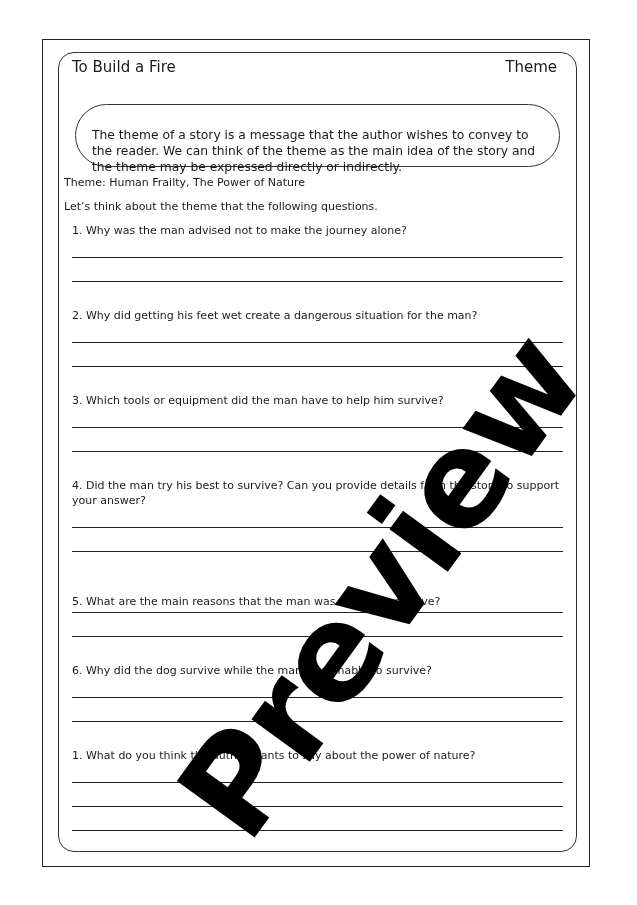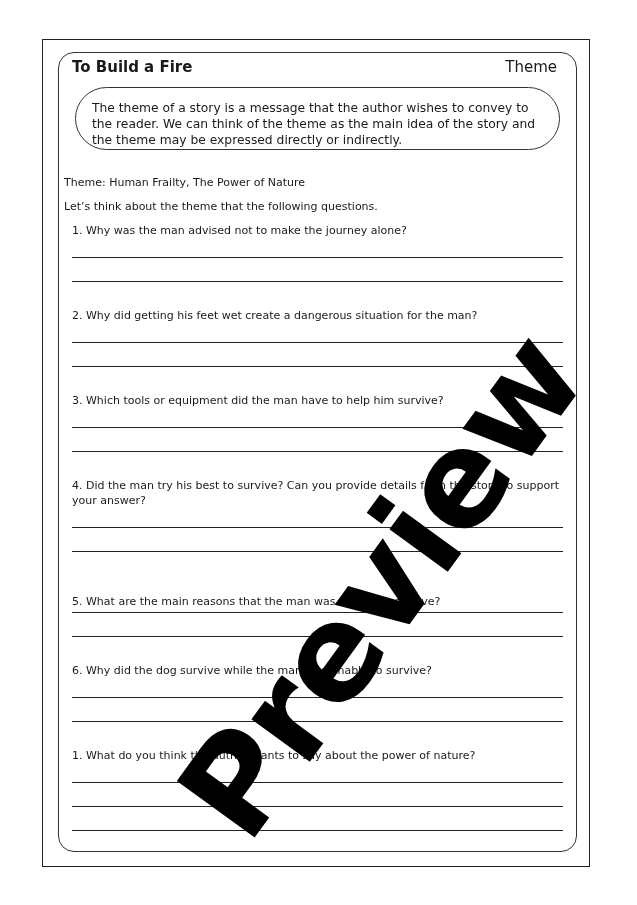--- a/index.html
+++ b/index.html
@@ -2,25 +2,25 @@
 <html><head>
 <meta charset="utf-8">
 <style>
   html, body { margin: 0; padding: 0; background: #ffffff; }
   body { width: 637px; height: 905px; position: relative; overflow: hidden;
          font-family: "DejaVu Sans", sans-serif; color: #1a1a1a; }
   .outer { position: absolute; left: 42px; top: 39px; width: 548px; height: 828px;
            border: 1.5px solid #222; box-sizing: border-box; }
   .inner { position: absolute; left: 58px; top: 52px; width: 519px; height: 800px;
            border: 1.3px solid #333; border-radius: 16px; box-sizing: border-box; }
-  .title { position: absolute; left: 72px; top: 58px; font-size: 15px; font-weight: bold; text-align: right; }
+  .title { position: absolute; left: 72px; top: 58px; font-size: 15px; font-weight: normal; text-align: right; }
   .section { position: absolute; right: 80px; top: 58px; font-size: 15px; font-weight: normal; }
-  .intro { position: absolute; left: 75px; top: 87px; width: 485px; height: 63px;
+  .intro { position: absolute; left: 75px; top: 104px; width: 485px; height: 63px;
            border: 1.3px solid #333; border-radius: 32px; box-sizing: border-box;
-           padding: 12px 16px 0 16px; font-size: 12.3px; line-height: 16px; }
+           padding: 22px 16px 0 16px; font-size: 12.3px; line-height: 16px; }
   .line-text { position: absolute; left: 64px; font-size: 11px; line-height: 15px; white-space: nowrap; }
   .qtext { position: absolute; left: 72px; width: 490px; font-size: 11px; line-height: 15px; }
   .rule { position: absolute; left: 72px; width: 491px; height: 0; border-top: 1px solid #222; }
   .watermark { position: absolute; left: 148px; top: 405px; font-size: 132px; font-weight: bold;
                color: #000; transform-origin: left top; transform: translate(0, 370px) rotate(-54deg);
                font-family: "DejaVu Sans", sans-serif; letter-spacing: -2px; white-space: nowrap; }
 </style>
 </head>
 <body>
 

